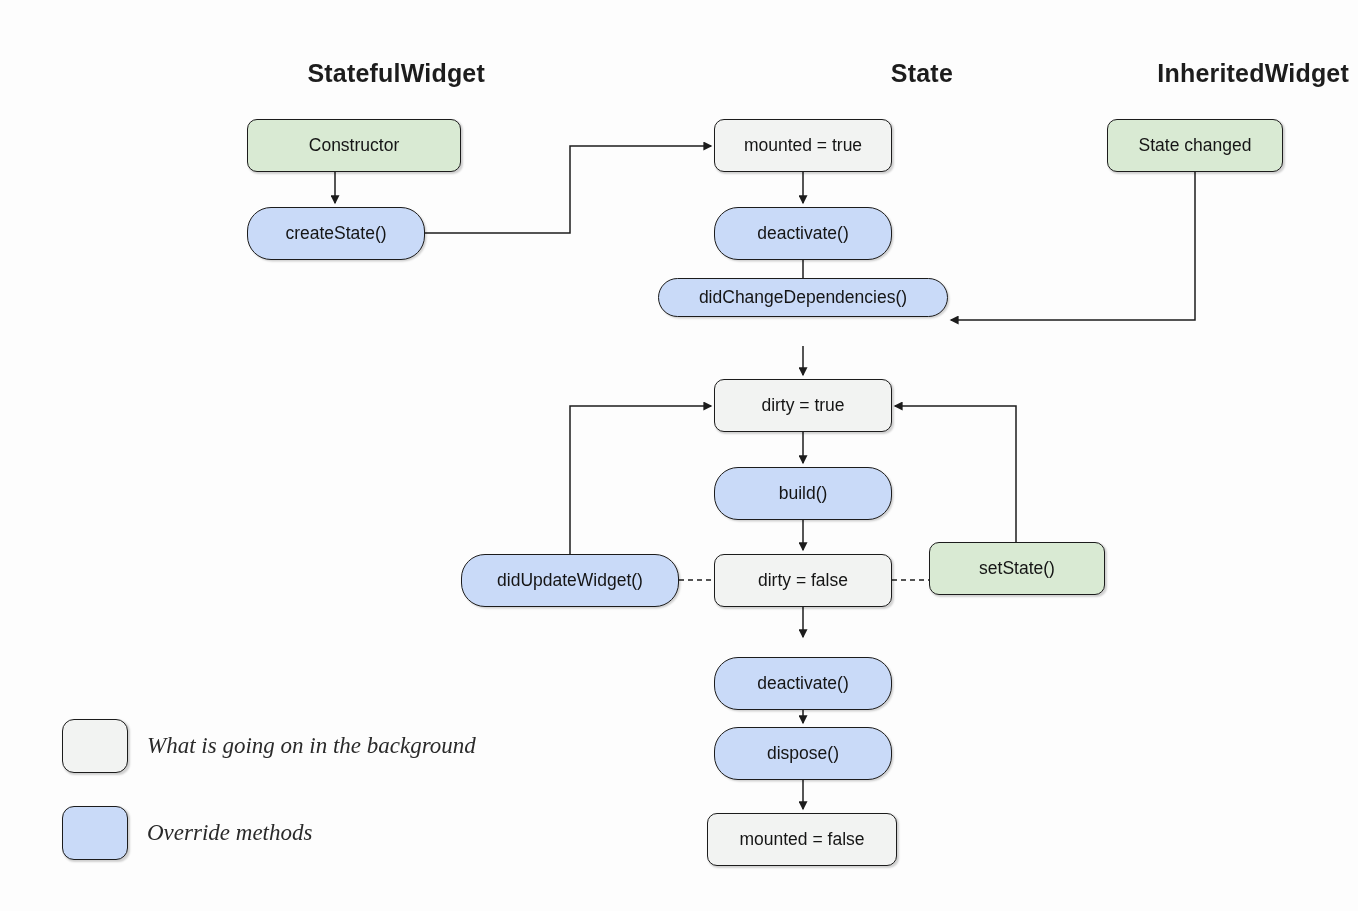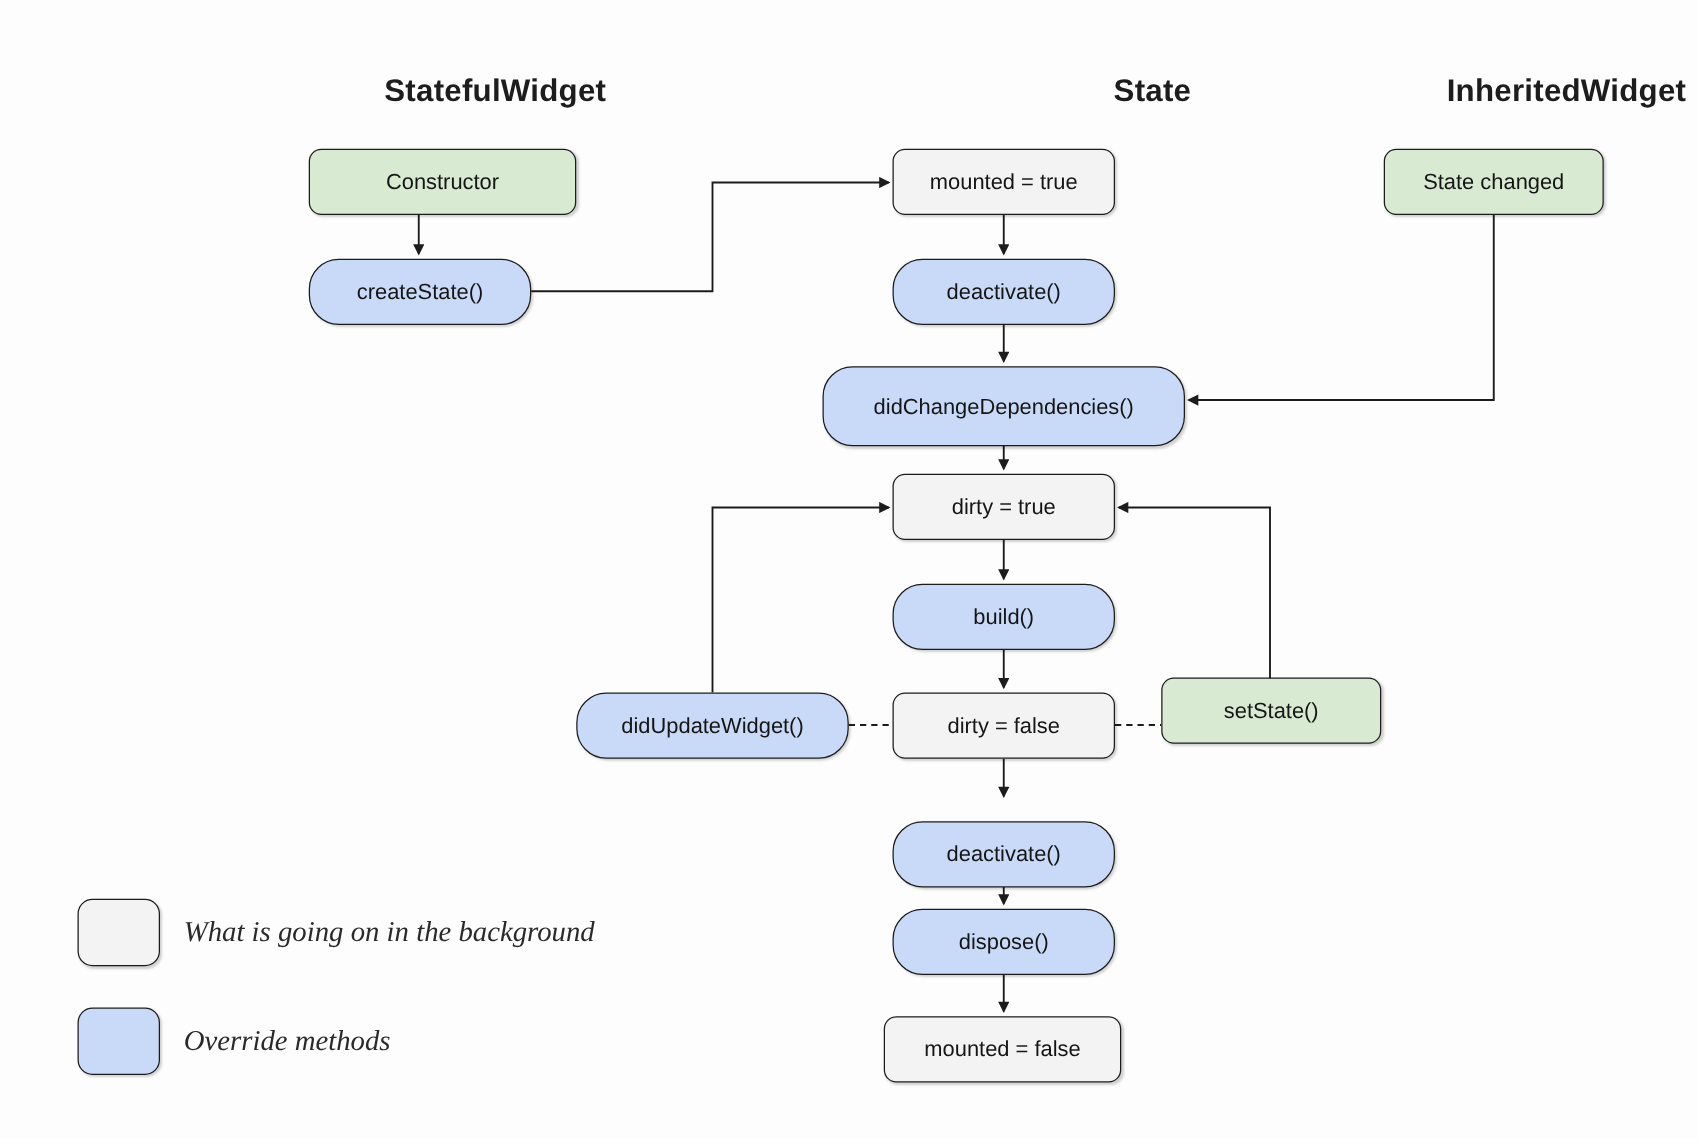--- a/index.html
+++ b/index.html
@@ -86,21 +86,21 @@
 
   <div class="col-hdr" style="left:185px;top:59px;">StatefulWidget</div>
   <div class="col-hdr" style="left:653px;top:59px;">State</div>
   <div class="col-hdr" style="left:1049px;top:59px;">InheritedWidget</div>
 
   <div class="node green" style="left:247px;top:119px;width:214px;height:53px;">Constructor</div>
   <div class="node blue" style="left:247px;top:207px;width:178px;height:53px;">createState()</div>
 
   <div class="node gray" style="left:714px;top:119px;width:178px;height:53px;">mounted = true</div>
   <div class="node blue" style="left:714px;top:207px;width:178px;height:53px;">deactivate()</div>
-  <div class="node blue" style="left:658px;top:293px;width:290px;height:64px;">didChangeDependencies()</div>
+  <div class="node blue" style="left:658px;top:278px;width:290px;height:39px;">didChangeDependencies()</div>
   <div class="node gray" style="left:714px;top:379px;width:178px;height:53px;">dirty = true</div>
   <div class="node blue" style="left:714px;top:467px;width:178px;height:53px;">build()</div>
   <div class="node blue" style="left:461px;top:554px;width:218px;height:53px;">didUpdateWidget()</div>
   <div class="node gray" style="left:714px;top:554px;width:178px;height:53px;">dirty = false</div>
   <div class="node green" style="left:929px;top:542px;width:176px;height:53px;">setState()</div>
   <div class="node blue" style="left:714px;top:641px;width:178px;height:53px;margin-top:16px;">deactivate()</div>
   <div class="node blue" style="left:714px;top:727px;width:178px;height:53px;">dispose()</div>
   <div class="node gray" style="left:707px;top:813px;width:190px;height:53px;">mounted = false</div>
 
   <div class="node green" style="left:1107px;top:119px;width:176px;height:53px;">State changed</div>

